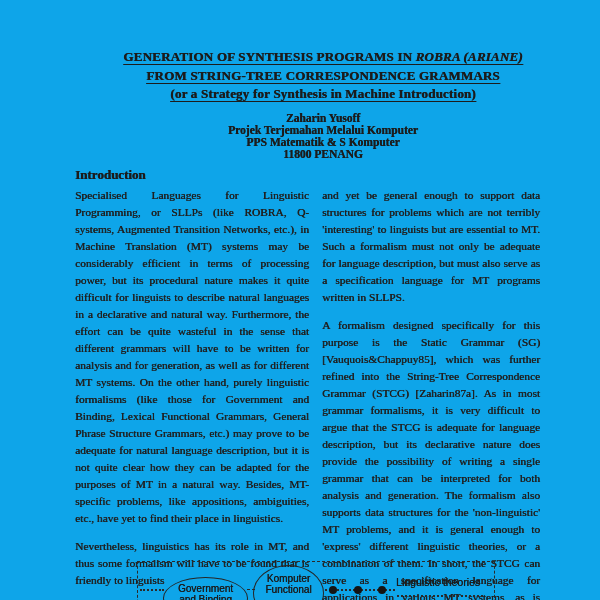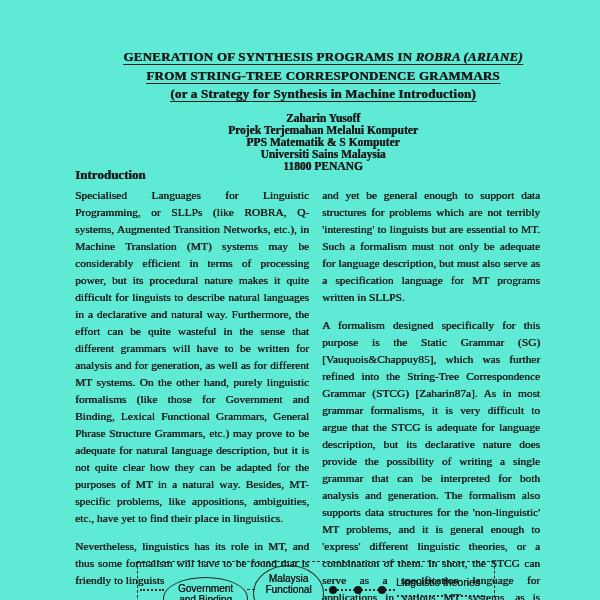--- a/index.html
+++ b/index.html
@@ -1,20 +1,20 @@
 <!DOCTYPE html>
 <html><head>
 <meta charset="utf-8">
 <style>
   html, body { margin:0; padding:0; }
   body {
     width:600px; height:600px; background:#ffffff; overflow:hidden;
     font-family:"Liberation Serif", serif; color:#1c1c1c;
   }
-  .page { position:relative; width:600px; height:600px; background:#5eead4; overflow:hidden; }
+  .page { position:relative; width:600px; height:600px; background:#0ea5e9; overflow:hidden; }
 
   
   .title-block {
     position:absolute; left:73px; top:48px; width:500px;
     text-align:center; font-weight:bold; font-size:13px; line-height:18.5px;
     letter-spacing:0.2px;
     text-shadow:0.5px 0 0 currentColor;
   }
   .title-line {
     text-decoration:underline; text-decoration-thickness:1.4px; text-underline-offset:2.5px;
@@ -86,21 +86,20 @@
   <div class="title-block">
     <div><span class="title-line"><span>GENERATION OF SYNTHESIS PROGRAMS IN </span><span class="title-italic">ROBRA (ARIANE)</span></span></div>
     <div><span class="title-line">FROM STRING-TREE CORRESPONDENCE GRAMMARS</span></div>
     <div><span class="title-line">(or a Strategy for Synthesis in Machine Introduction)</span></div>
   </div>
 
   <div class="author-block">
     <div>Zaharin Yusoff</div>
     <div>Projek Terjemahan Melalui Komputer</div>
     <div>PPS Matematik &amp; S Komputer</div>
-    <div>Universiti Sains Malaysia</div>
     <div>11800 PENANG</div>
   </div>
 
   <div class="section-heading">Introduction</div>
 
   <div class="column col-left">
     <p>Specialised Languages for Linguistic Programming, or SLLPs (like ROBRA, Q-systems, Augmented Transition Networks, etc.), in Machine Translation (MT) systems may be considerably efficient in terms of processing power, but its procedural nature makes it quite difficult for linguists to describe natural languages in a declarative and natural way. Furthermore, the effort can be quite wasteful in the sense that different grammars will have to be written for analysis and for generation, as well as for different MT systems. On the other hand, purely linguistic formalisms (like those for Government and Binding, Lexical Functional Grammars, General Phrase Structure Grammars, etc.) may prove to be adequate for natural language description, but it is not quite clear how they can be adapted for the purposes of MT in a natural way. Besides, MT-specific problems, like appositions, ambiguities, etc., have yet to find their place in linguistics.</p>
     <p>Nevertheless, linguistics has its role in MT, and thus some formalism will have to be found that is friendly to linguists</p>
   </div>
 
@@ -114,21 +113,21 @@
   <div class="dotline" style="left:140px; top:589px; width:24px;"></div>
 
   <div class="ellipse ellipse-gb fig-label">
     <div>Government</div>
     <div>and Binding</div>
   </div>
 
   <div class="dashline" style="left:247px; top:589px; width:8px;"></div>
 
   <div class="ellipse ellipse-lfg fig-label">
-    <div>Malaysia</div>
+    <div>Komputer</div>
     <div>Functional</div>
   </div>
 
   <div class="dotline" style="left:325px; top:589px; width:70px;"></div>
   <div class="dot" style="left:329px; top:586px;"></div>
   <div class="dot" style="left:354px; top:586px;"></div>
   <div class="dot" style="left:378px; top:586px;"></div>
 
   <div class="linguistic-label">Linguistic theories</div>
   <div class="dotline" style="left:397px; top:595px; width:86px;"></div>

